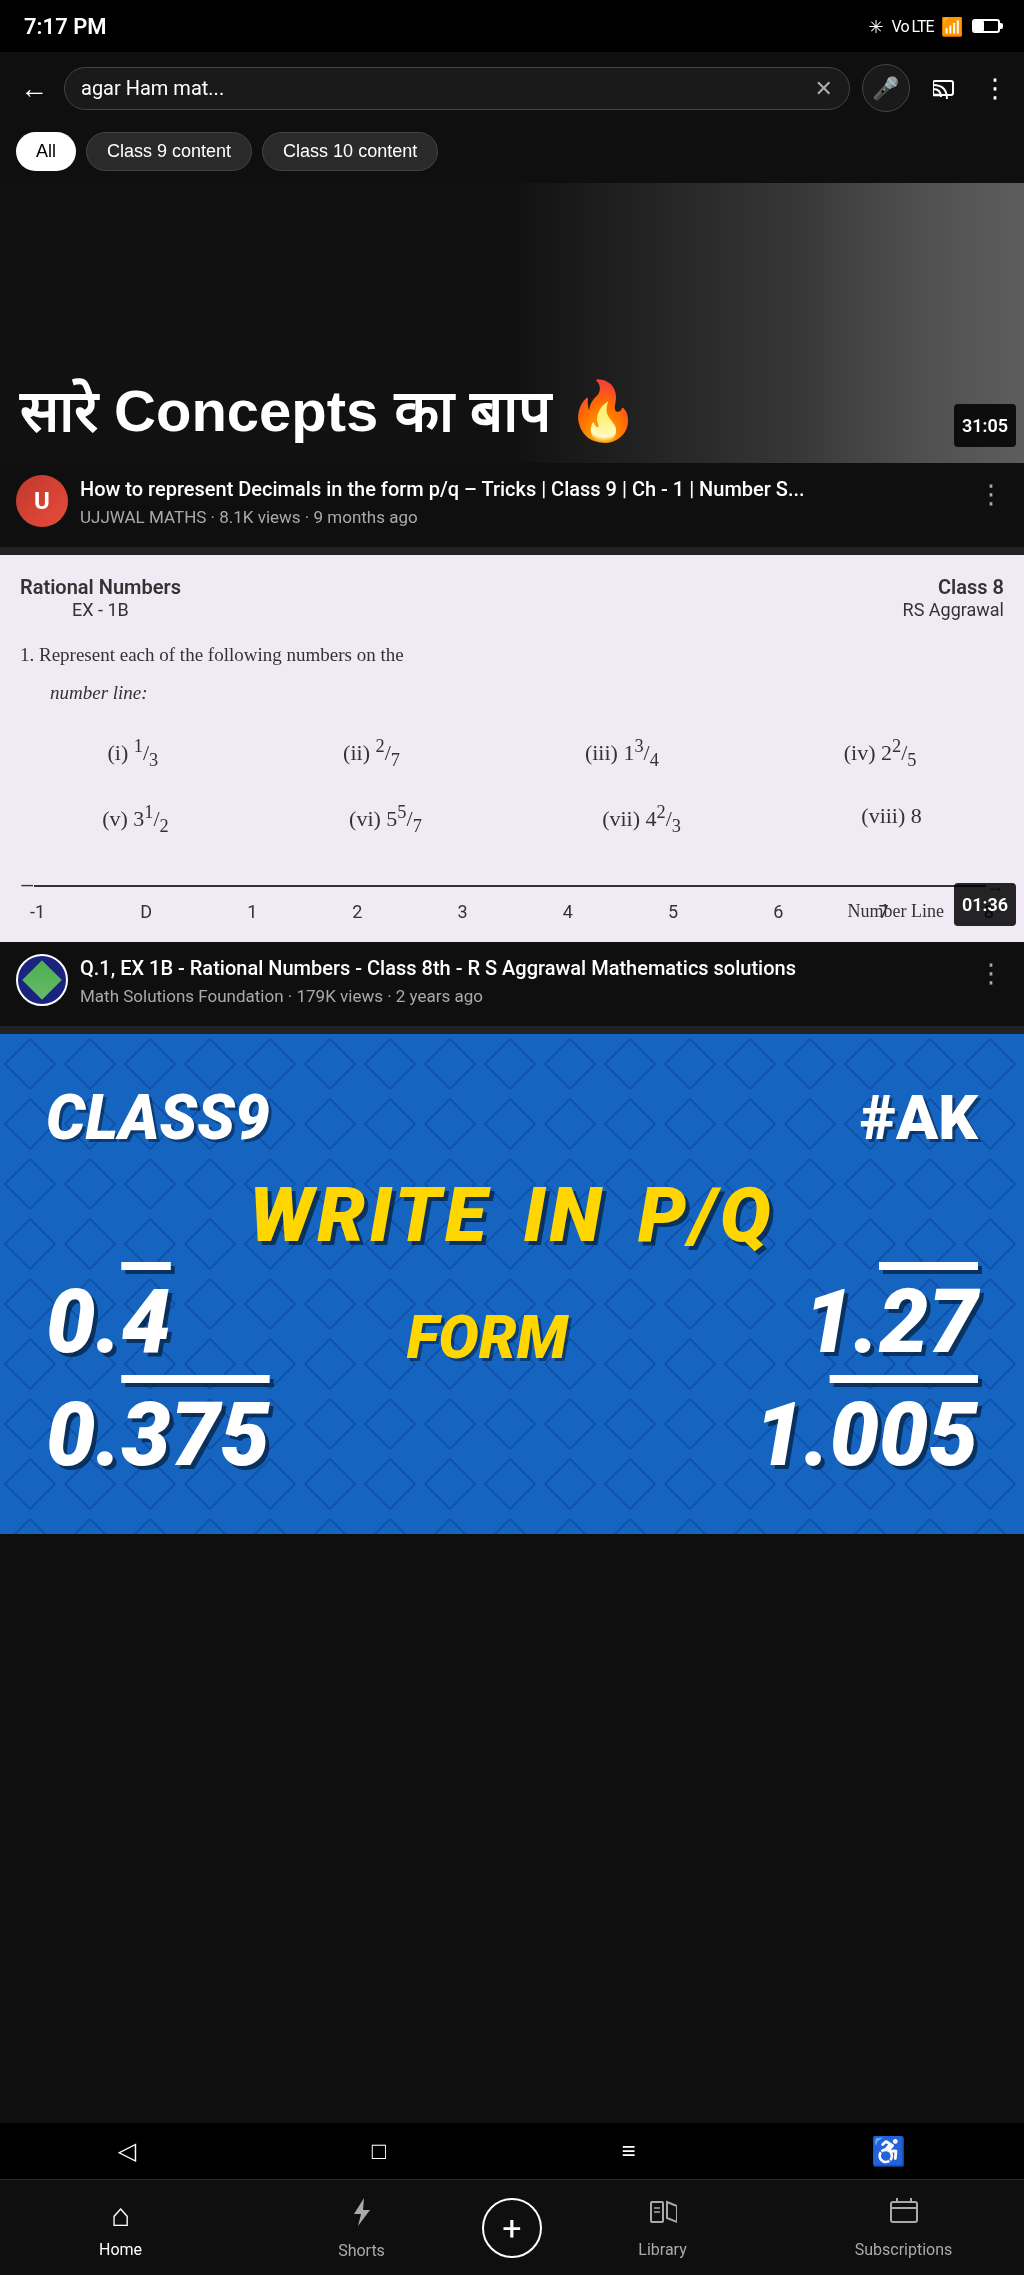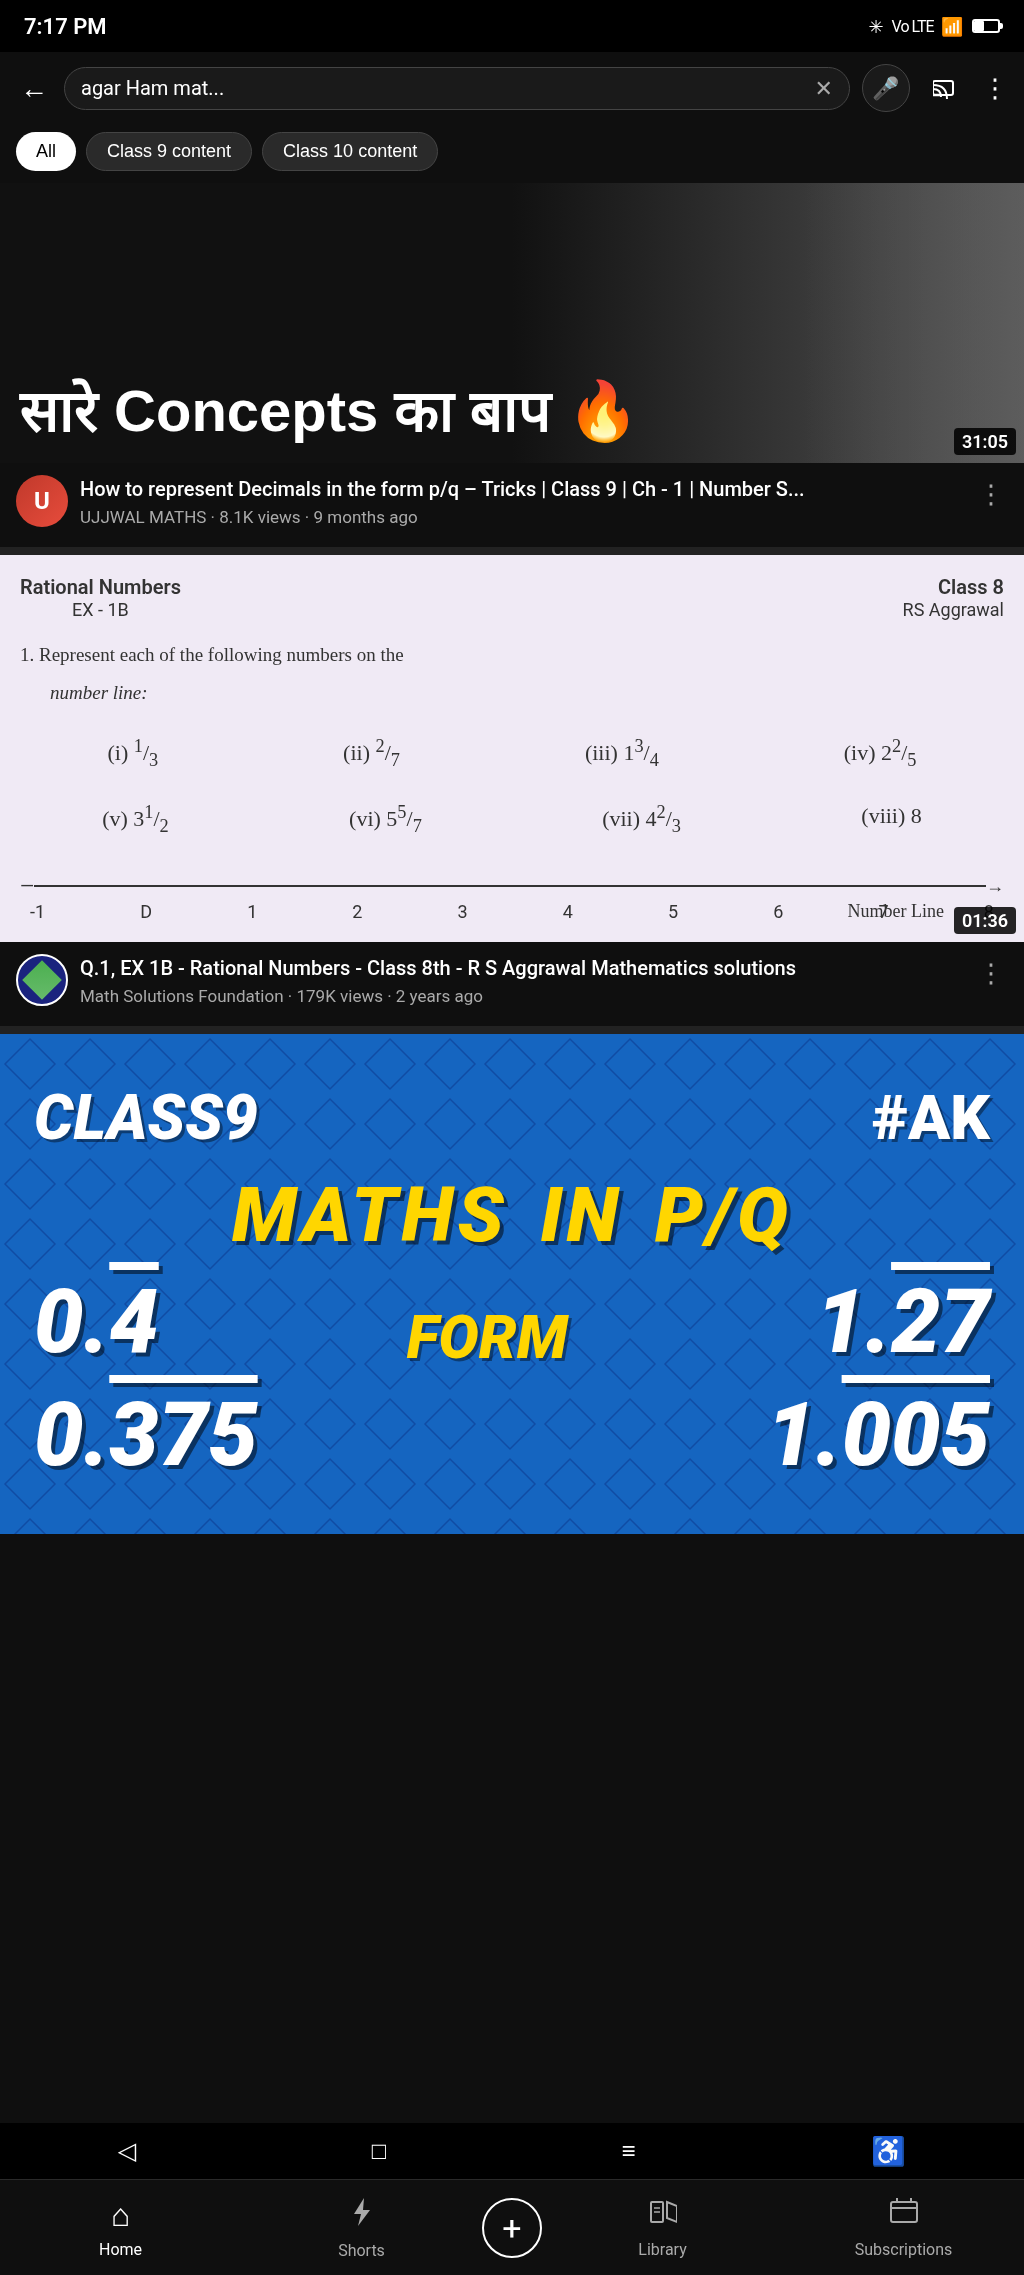--- a/index.html
+++ b/index.html
@@ -171,27 +171,27 @@
       height: 280px;
       background: linear-gradient(135deg, #1a1a1a 0%, #2a2a2a 100%);
       display: flex;
       align-items: flex-end;
       justify-content: center;
       position: relative;
       overflow: hidden;
     }
     .duration-badge {
       position: absolute;
-      bottom: 8px;
+      bottom: 16px;
       right: 8px;
       background: rgba(0,0,0,0.85);
       color: #fff;
       font-size: 18px;
       font-weight: 600;
-      padding: 3px 8px;
+      padding: 11px 8px;
       border-radius: 4px;
     }
 
     
     .video-info {
       display: flex;
       padding: 12px 16px;
       gap: 12px;
       align-items: flex-start;
     }
@@ -266,21 +266,21 @@
       font-family: Georgia, serif;
     }
 
     
     .blue-thumbnail {
       width: 100%;
       min-height: 500px;
       background: #1565c0;
       position: relative;
       overflow: hidden;
-      padding: 34px;
+      padding: 46px;
       display: flex;
       flex-direction: column;
       justify-content: center;
     }
     .blue-thumbnail::before {
       content: '';
       position: absolute;
       inset: 0;
       background: repeating-linear-gradient(
         -45deg,
@@ -661,21 +661,21 @@
           <rect width="100%" height="100%" fill="url(#diamonds)"></rect>
         </svg>
       </div>
 
       <div class="bt-row1">
         <span class="bt-class9">CLASS9</span>
         <span class="bt-ak">#AK</span>
       </div>
 
       <div class="bt-write">
-        <span>MATHS</span>
+        <span>WRITE</span>
         <span class="bt-in">IN</span>
         <span class="bt-pq">P/Q</span>
       </div>
 
       <div class="bt-row3">
         <span class="bt-04">0.<span class="overline-text">4</span></span>
         <span class="bt-form">FORM</span>
         <span class="bt-127">1.<span class="overline-text">27</span></span>
       </div>
 

